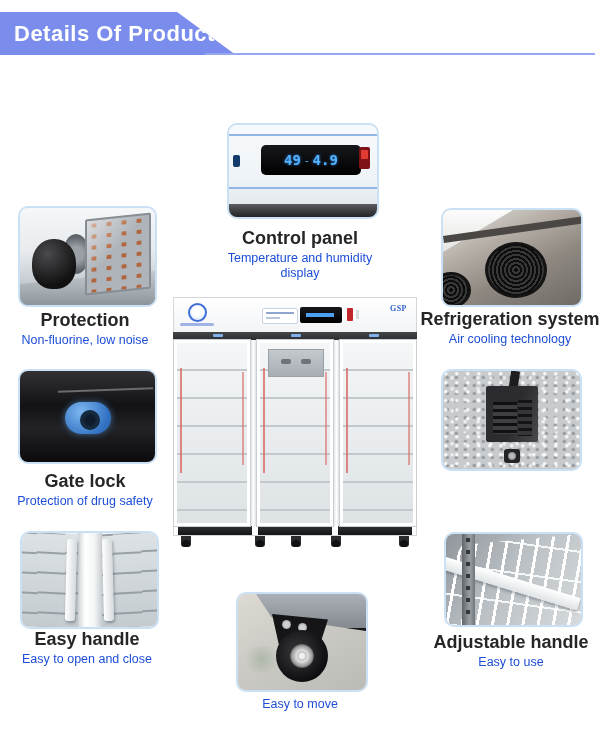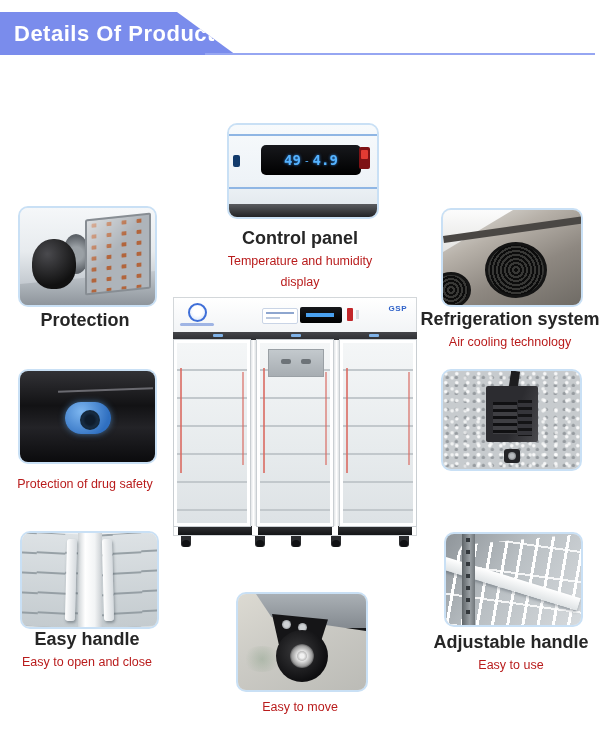--- a/index.html
+++ b/index.html
@@ -17,21 +17,21 @@
   .ribbon-text{color:#ffffff;font-size:22px;font-weight:bold;letter-spacing:.5px;padding-left:14px;}
   .ribbon-line{position:absolute;left:205px;top:53px;width:390px;height:2px;background:#96a6f2;}
 
   
   .card{
     position:absolute;border:2px solid #c9e0f5;border-radius:10px;overflow:hidden;
     background:#eef2f5;box-shadow:0 0 0 1px #e8f1fa inset;
   }
   .cap{position:absolute;text-align:center;}
   .feature-title{font-size:18px;font-weight:bold;color:#262626;line-height:20px;}
-  .feature-sub{font-size:12.5px;color:#b91c1c;line-height:21px;margin-top:3px;}
+  .feature-sub{font-size:12.5px;color:#1d4ed8;line-height:15px;margin-top:3px;}
 
   
   .cp-photo{position:absolute;inset:0;background:linear-gradient(180deg,#f7fafc 0%,#eef3f7 60%,#dfe5ea 100%);}
   .cp-line{position:absolute;left:0;right:0;height:2px;background:#8fb6e4;}
   .cp-line.l1{top:9px;}
   .cp-line.l2{top:62px;}
   .cp-display{
     position:absolute;left:32px;top:20px;width:100px;height:30px;border-radius:5px;
     background:linear-gradient(180deg,#17181c,#000);display:flex;align-items:center;justify-content:center;gap:4px;
   }
@@ -135,21 +135,21 @@
   .fr-top{position:relative;height:34px;background:linear-gradient(180deg,#ffffff,#f2f4f6);border:1px solid #d3d7da;border-bottom:none;}
   .fr-logo{position:absolute;left:14px;top:5px;width:15px;height:15px;border-radius:50%;border:2px solid #3f6fd8;background:radial-gradient(circle at 50% 40%,#ffffff 40%,#cfe0f8);}
   .fr-logo-text{position:absolute;left:6px;top:25px;width:34px;height:3px;background:#9fb4e4;border-radius:2px;}
   .fr-disp-label{position:absolute;left:88px;top:10px;width:34px;height:14px;background:#ffffff;border:1px solid #c9d4e6;border-radius:2px;}
   .fr-disp-label:before{content:"";position:absolute;left:3px;top:3px;right:3px;height:2px;background:#8ea6cf;}
   .fr-disp-label:after{content:"";position:absolute;left:3px;top:8px;width:14px;height:2px;background:#b9c7de;}
   .fr-display{position:absolute;left:126px;top:9px;width:42px;height:16px;border-radius:2px;background:linear-gradient(180deg,#17181c,#000);}
   .fr-display:before{content:"";position:absolute;left:6px;top:6px;width:18px;height:4px;background:#4aa0ef;box-shadow:10px 0 0 #4aa0ef;}
   .fr-switch{position:absolute;left:173px;top:10px;width:6px;height:13px;background:#c2262a;border-radius:1px;}
   .fr-switch:after{content:"";position:absolute;left:9px;top:2px;width:3px;height:9px;background:#d8dde2;}
-  .fr-badge{position:absolute;right:9px;top:6px;font-size:8px;font-weight:bold;color:#2f62c9;letter-spacing:.5px;}
+  .fr-badge{position:absolute;right:9px;top:6px;font-size:8px;font-weight:bold;color:#2f62c9;letter-spacing:.5px;font-family:Liberation Serif, serif;}
   .fr-hinge{height:8px;background:linear-gradient(180deg,#45464a,#2c2d31);position:relative;}
   .fr-hinge i{position:absolute;top:2px;width:10px;height:3px;background:#7fb2e8;border-radius:1px;}
   .fr-doors{display:flex;height:186px;border:1px solid #cfd3d6;border-top:none;border-bottom:none;background:#fff;}
   .fr-door{flex:1;position:relative;border:3px solid #ffffff;outline:1px solid #c9ced2;background:
       repeating-linear-gradient(180deg,transparent 0 26px,#c2c8cc 26px 28px),
       linear-gradient(180deg,#f4f6f7 0%,#e7ebed 60%,#dde2e5 100%);}
   .fr-door:before{content:"";position:absolute;left:3px;top:14%;width:2px;height:58%;background:#d96a62;opacity:.8;}
   .fr-door:after{content:"";position:absolute;right:3px;top:16%;width:2px;height:52%;background:#d96a62;opacity:.6;}
   .fr-evap{position:absolute;left:12%;top:6px;width:76%;height:26px;background:linear-gradient(180deg,#c3c9cd,#a7adb2);border:1px solid #9aa0a5;}
   .fr-evap i{position:absolute;top:9px;width:10px;height:5px;background:#6d7378;border-radius:2px;}
@@ -192,20 +192,21 @@
   <div class="card" style="left:18px;top:206px;width:135px;height:97px;">
     <div class="comp-photo">
       <div class="comp-plate"></div>
       <div class="comp-fan"></div>
       <div class="comp-coil"></div>
       <div class="comp-body"></div>
     </div>
   </div>
   <div class="cap" style="left:5px;top:310px;width:160px;">
     <div class="feature-title">Protection</div>
+    <div class="feature-sub">Non-fluorine, low noise</div>
   </div>
 
   <div class="card" style="left:441px;top:208px;width:138px;height:95px;">
     <div class="ref-photo">
       <div class="ref-corner"></div>
       <div class="ref-edge"></div>
       <div class="fan f1"></div>
       <div class="fan f2"></div>
     </div>
   </div>
@@ -216,20 +217,21 @@
 
   <div class="card" style="left:18px;top:369px;width:135px;height:91px;">
     <div class="lock-photo">
       <div class="lock-sheen"></div>
       <div class="lock-oval">
         <div class="lock-cyl"></div>
       </div>
     </div>
   </div>
   <div class="cap" style="left:5px;top:471px;width:160px;">
+    <div class="feature-title">Gate lock</div>
     <div class="feature-sub">Protection of drug safety</div>
   </div>
 
   <div class="card" style="left:441px;top:369px;width:137px;height:98px;">
     <div class="sensor-photo">
       <div class="sensor-cable"></div>
       <div class="sensor-box">
         <div class="sensor-vents"></div>
         <div class="sensor-vents2"></div>
       </div>

